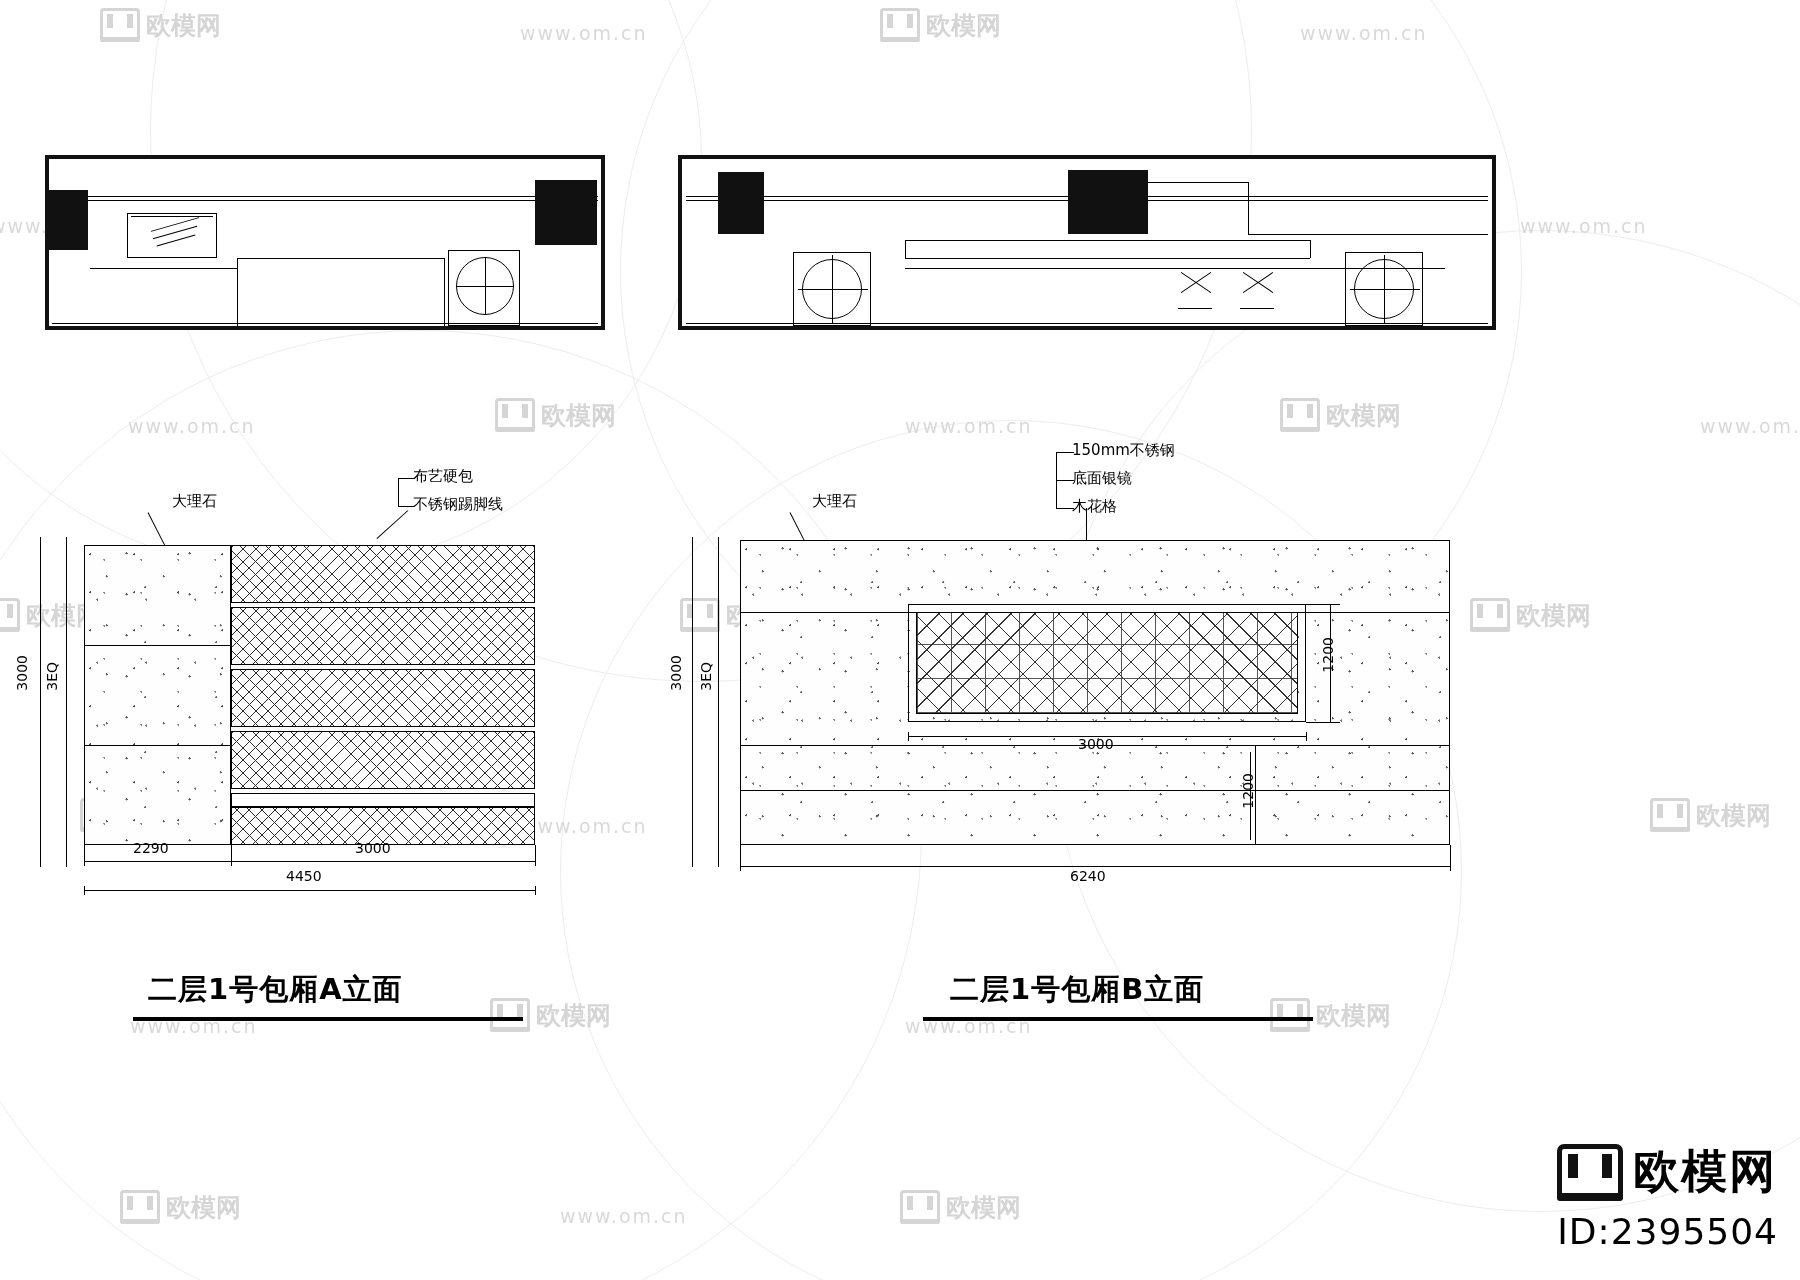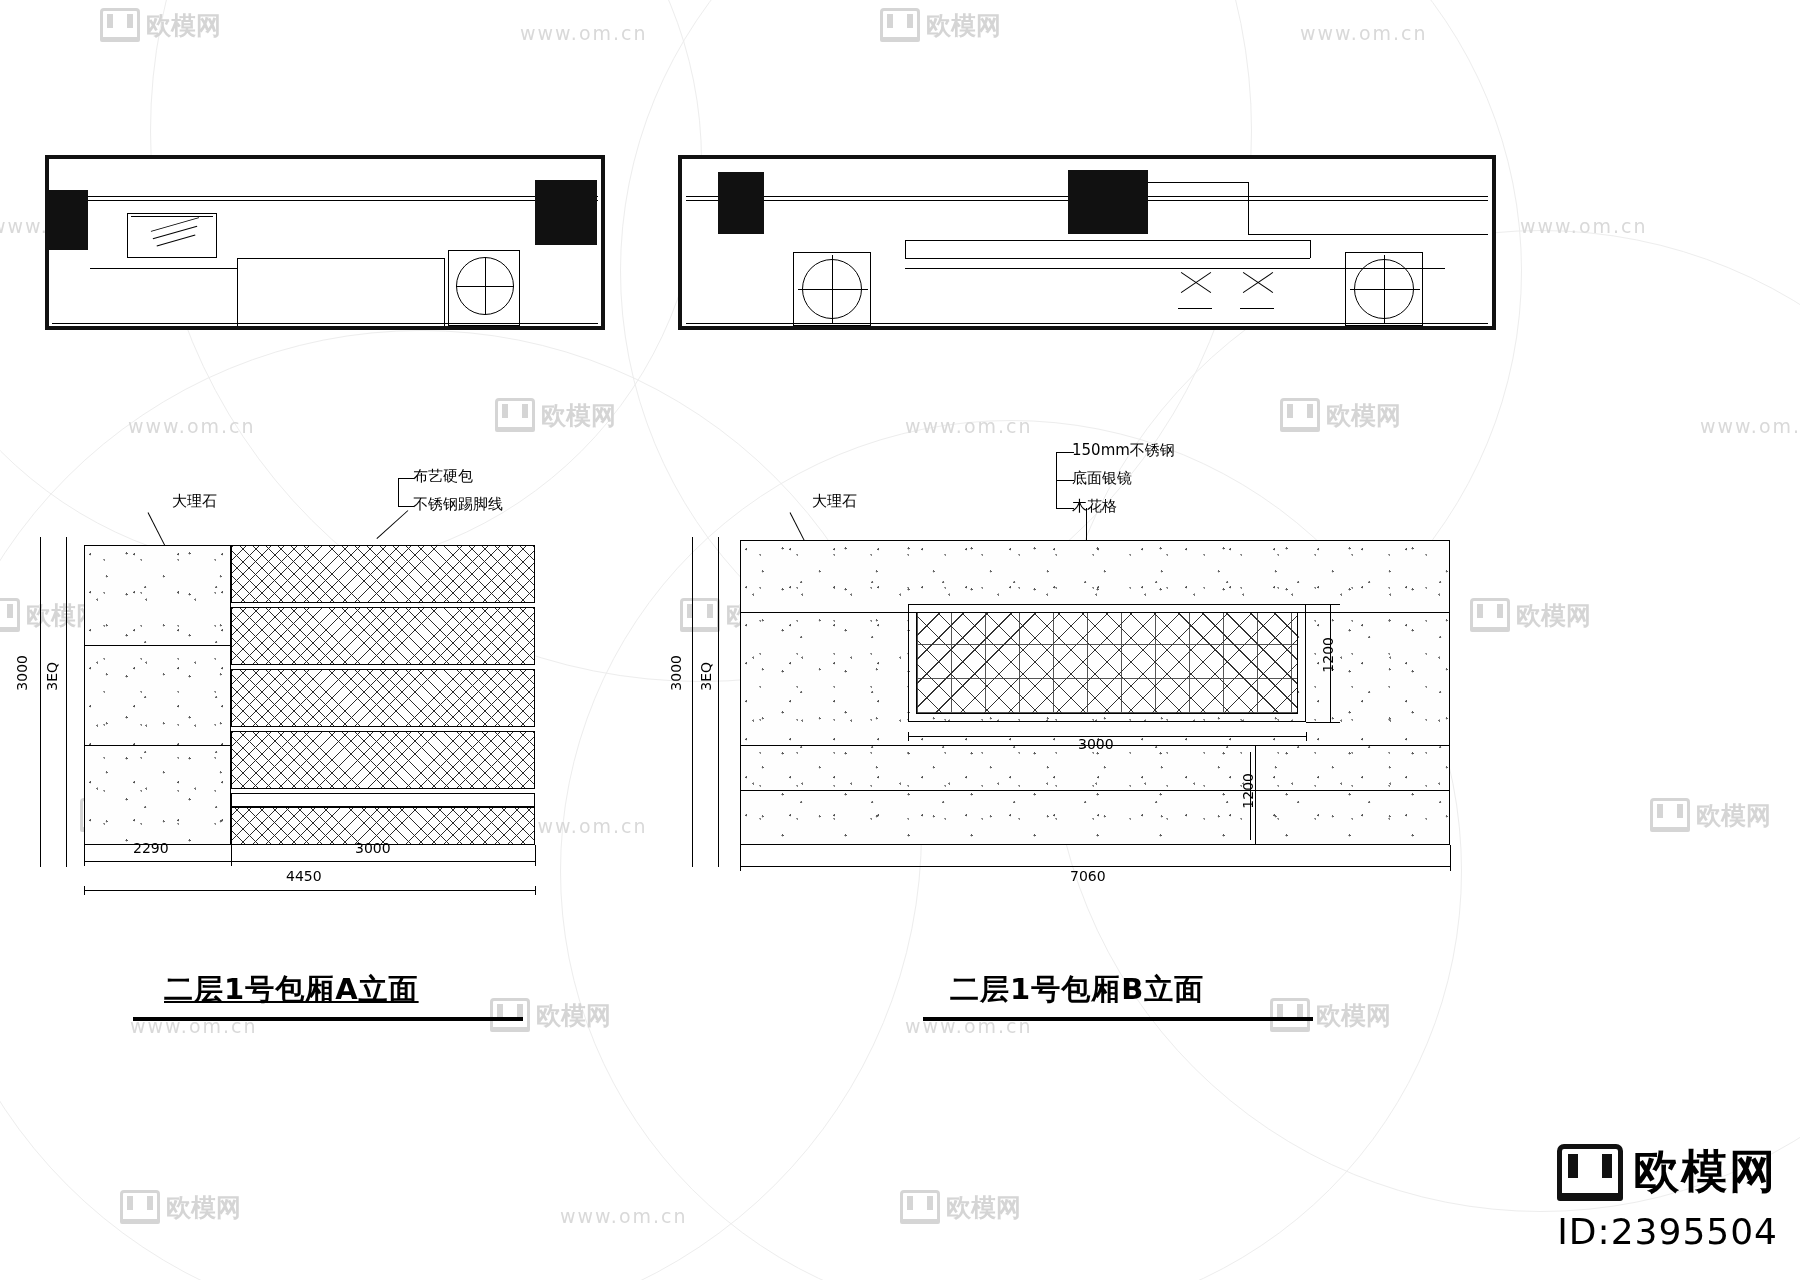--- a/index.html
+++ b/index.html
@@ -313,21 +313,21 @@
     <div class="ln vln" style="left:231px; top:845px; height:20px;"></div>
     <div class="ln vln" style="left:535px; top:845px; height:20px;"></div>
     <div class="dim" style="left:133px; top:840px;">2290</div>
     <div class="dim" style="left:355px; top:840px;">3000</div>
 
     <div class="ln hln" style="left:84px; top:890px; width:451px;"></div>
     <div class="tick" style="left:84px; top:886px;"></div>
     <div class="tick" style="left:535px; top:886px;"></div>
     <div class="dim" style="left:286px; top:868px;">4450</div>
 
-    <div class="title" style="left:164px; top:970px;text-decoration:underline;">二层1号包厢A立面</div>
+    <div class="title" style="left:148px; top:970px;">二层1号包厢A立面</div>
     <div class="title-rule" style="left:133px; top:1017px; width:390px;"></div>
   </div>
 
   <div>
 
     <div class="lbl" style="left:812px; top:492px;">大理石</div>
     <div class="ln" style="left:790px; top:512px; width:40px; height:1px; transform:rotate(63deg); transform-origin:left center;"></div>
 
     <div class="lbl" style="left:1072px; top:441px;">150mm不锈钢</div>
     <div class="lbl" style="left:1072px; top:469px;">底面银镜</div>
@@ -365,21 +365,21 @@
     <div class="ln hln" style="left:908px; top:736px; width:398px;"></div>
     <div class="tick" style="left:908px; top:732px;"></div>
     <div class="tick" style="left:1306px; top:732px;"></div>
     <div class="dim" style="left:1078px; top:736px;">3000</div>
 
     <div class="ln hln" style="left:740px; top:866px; width:710px;"></div>
     <div class="tick" style="left:740px; top:862px;"></div>
     <div class="tick" style="left:1450px; top:862px;"></div>
     <div class="ln vln" style="left:740px; top:845px; height:26px;"></div>
     <div class="ln vln" style="left:1450px; top:845px; height:26px;"></div>
-    <div class="dim" style="left:1070px; top:868px;">7060</div>
+    <div class="dim" style="left:1070px; top:868px;">6240</div>
 
     <div class="title" style="left:950px; top:970px;">二层1号包厢B立面</div>
     <div class="title-rule" style="left:923px; top:1017px; width:390px;"></div>
   </div>
 </div>
 
 <div class="wm-layer">
 
   <div class="wm-logo" style="left:100px; top:8px;">
       <span class="wm-mark"></span>

